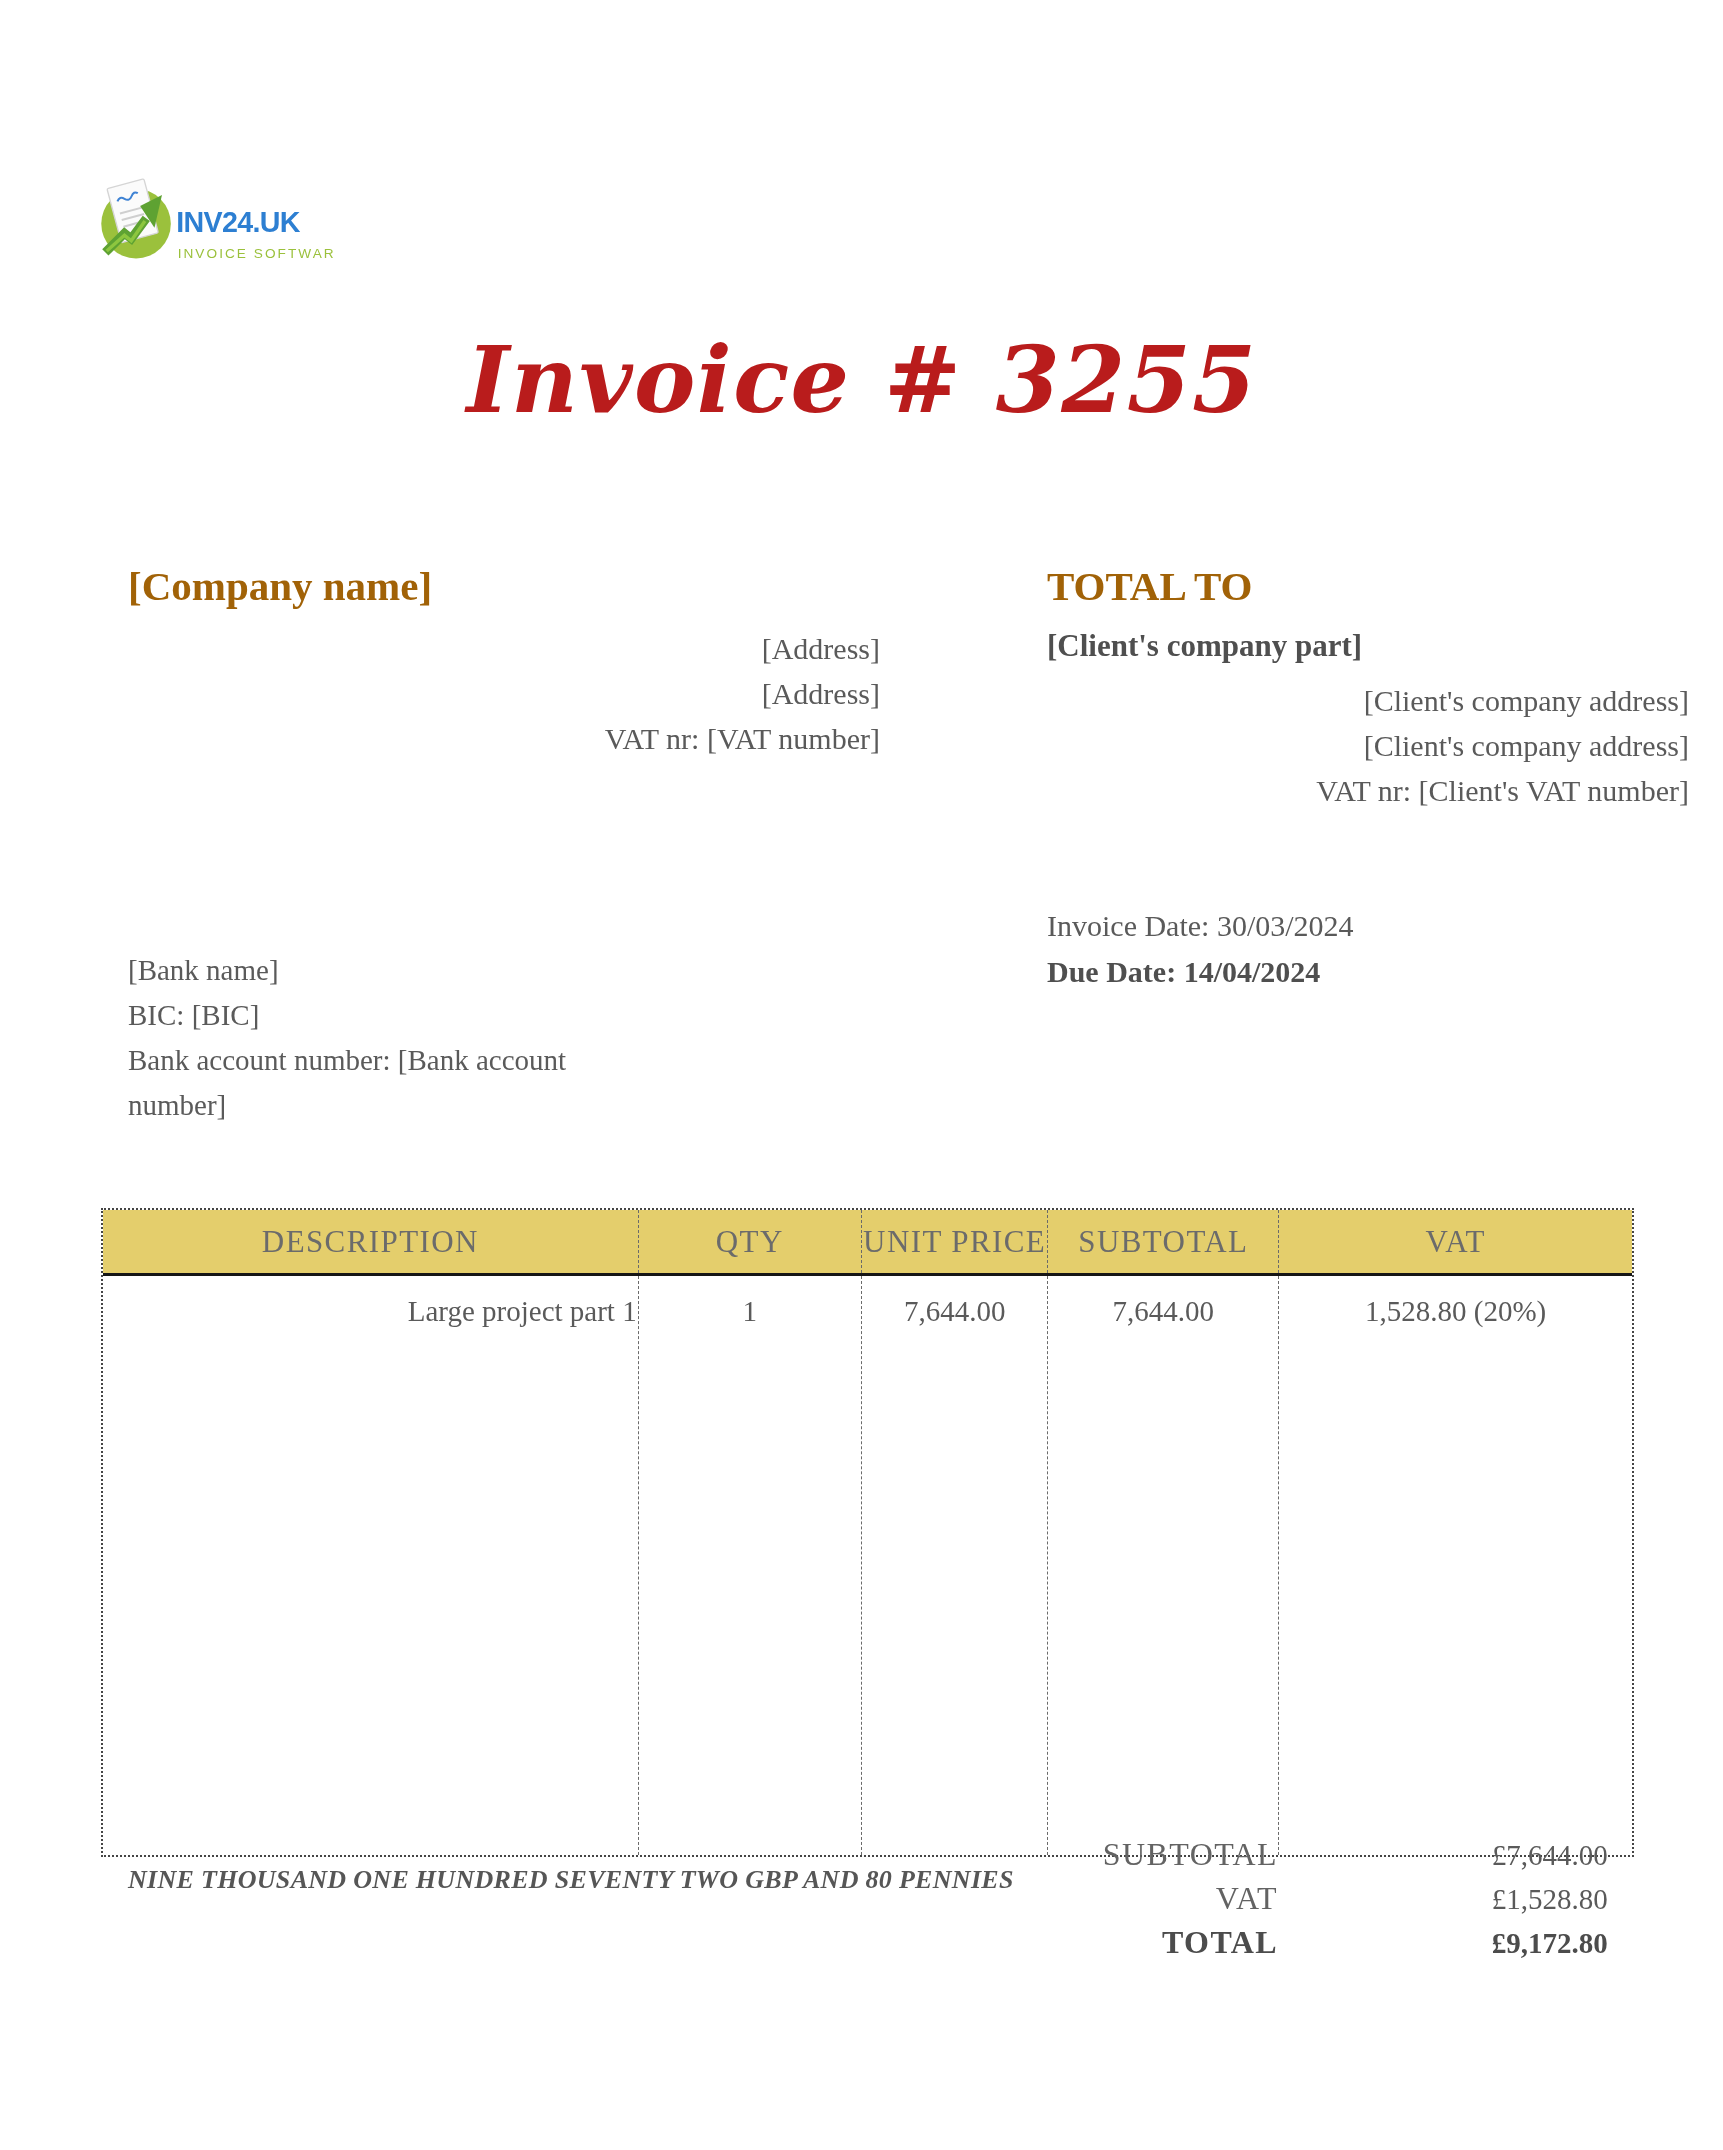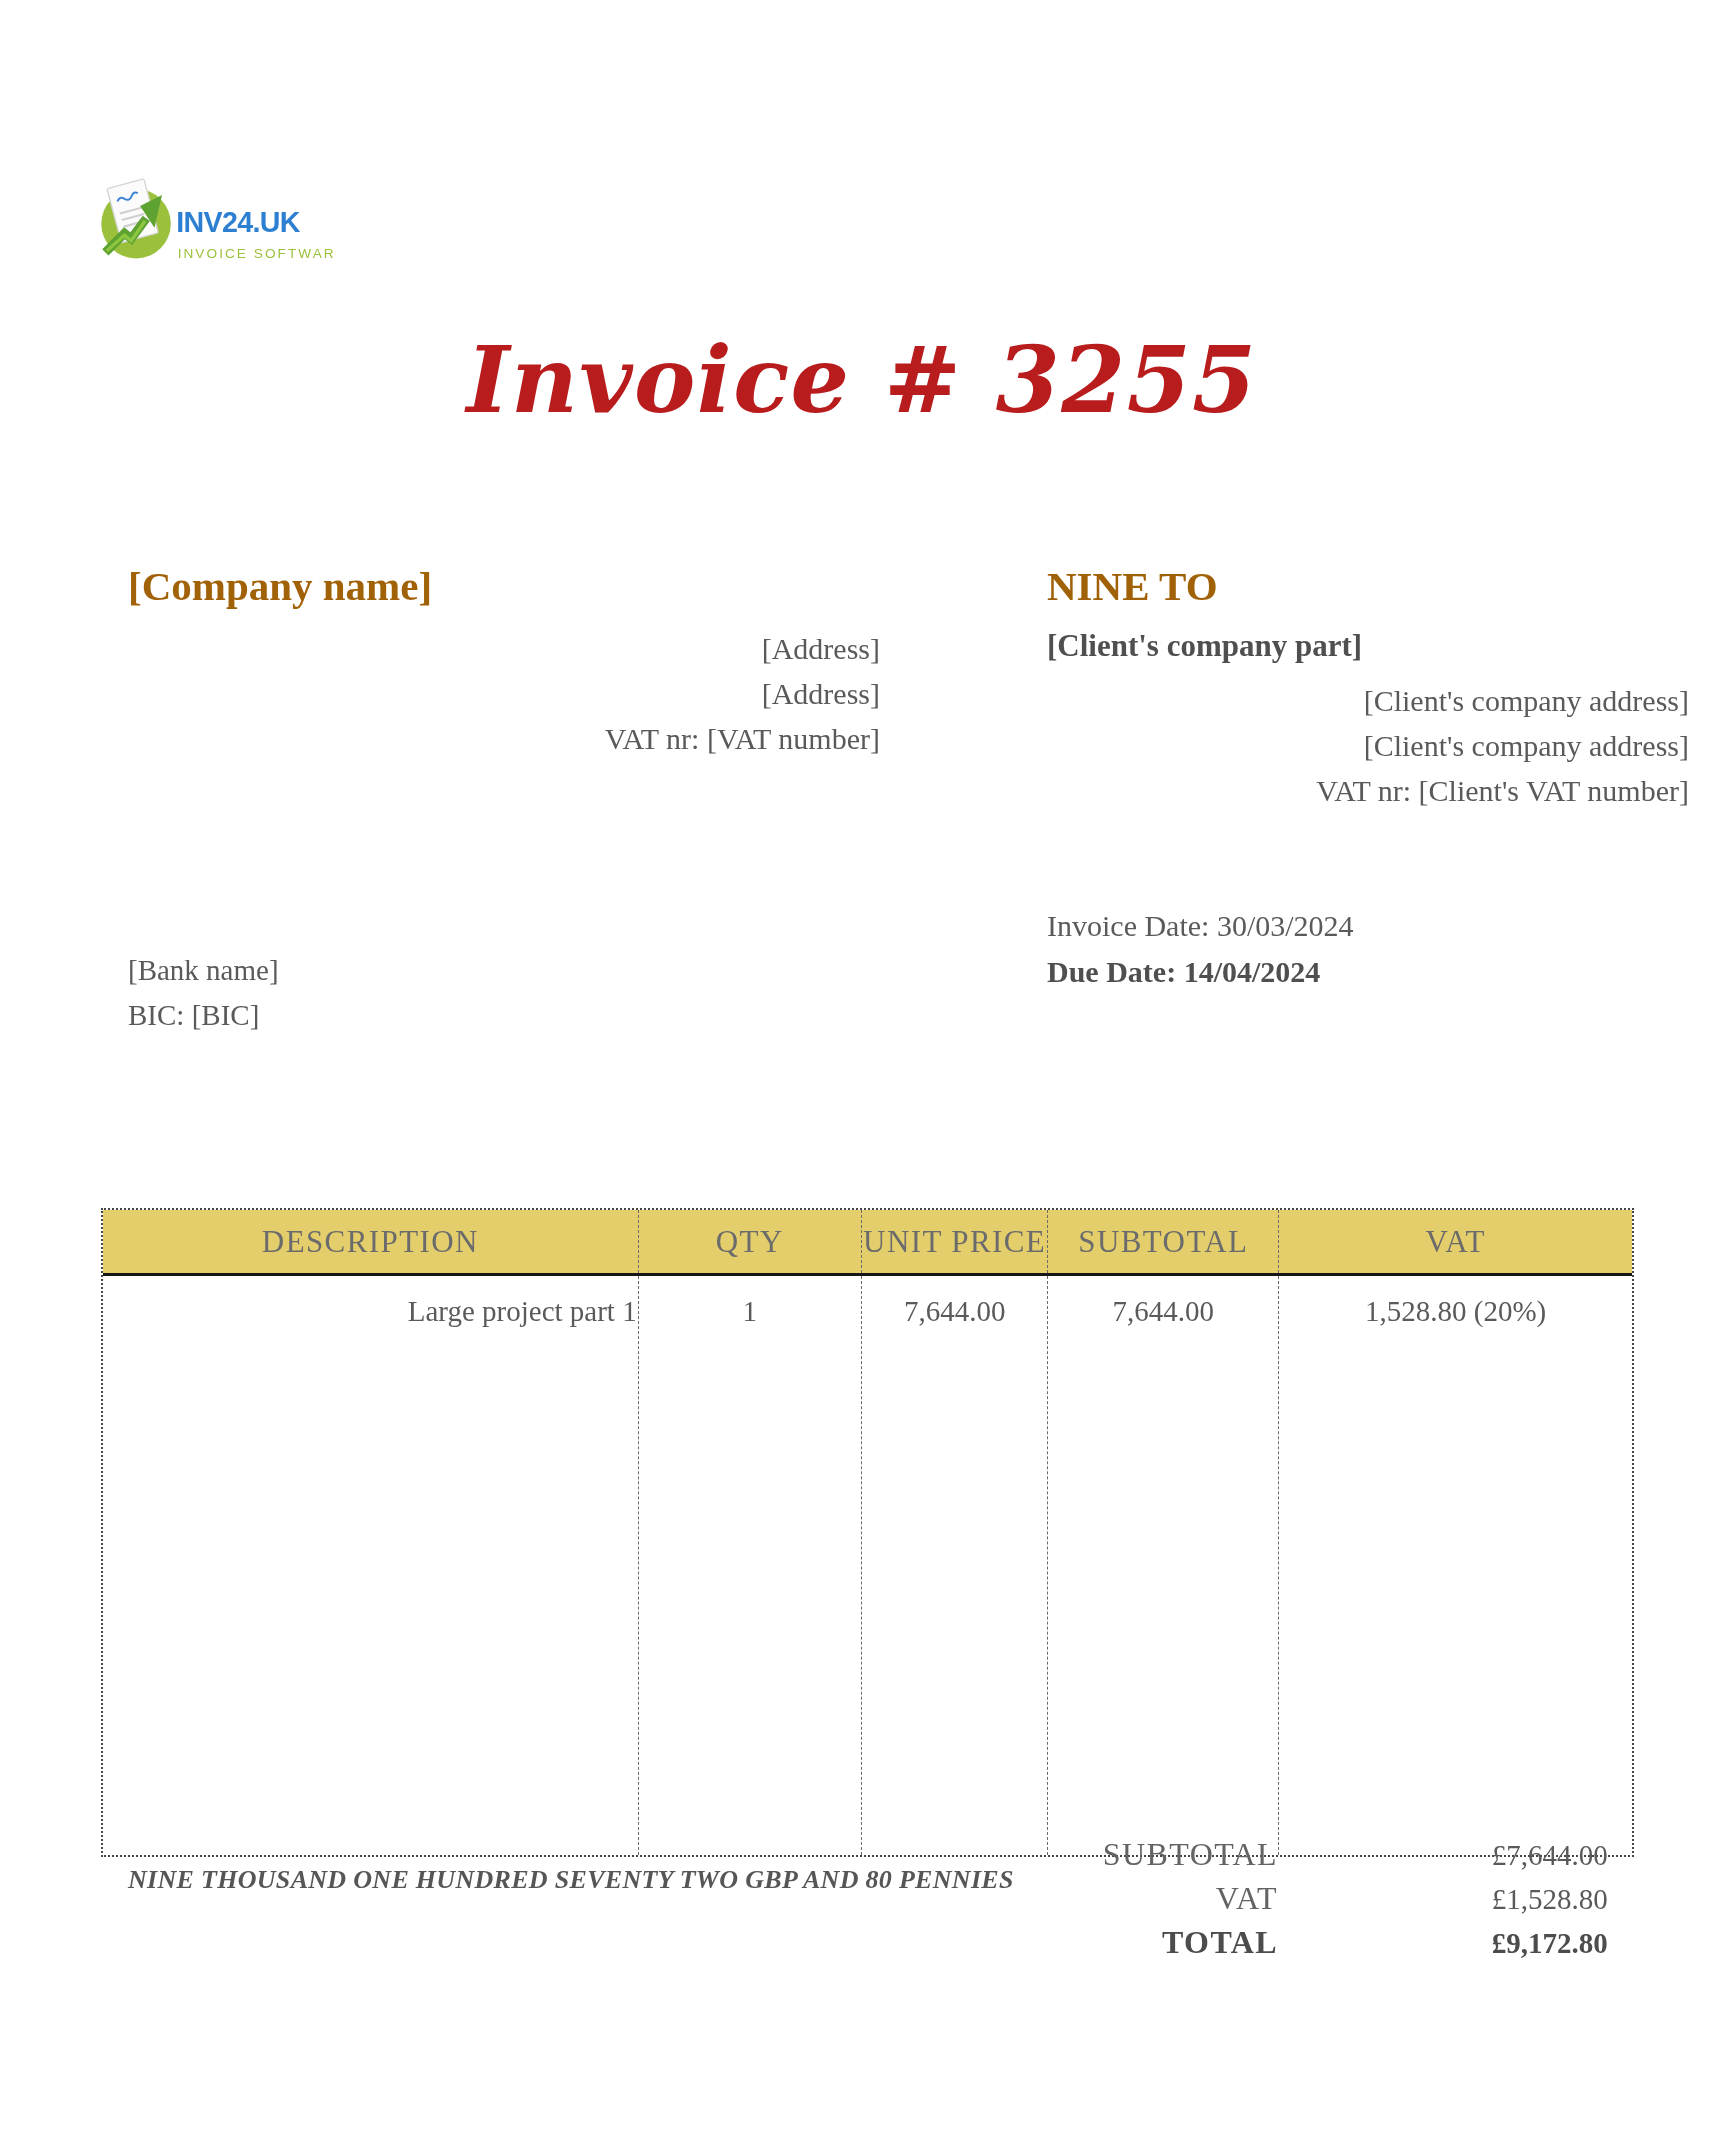--- a/index.html
+++ b/index.html
@@ -107,35 +107,36 @@
   <h1 class="title">Invoice # 3255</h1>
 
   <section class="company">
     <h2 class="block-heading">[Company name]</h2>
     <p class="addr-line">[Address]</p>
     <p class="addr-line">[Address]</p>
     <p class="addr-line">VAT nr: [VAT number]</p>
   </section>
 
   <section class="billto">
-    <h2 class="block-heading">NINE TO</h2>
+    <h2 class="block-heading">TOTAL TO</h2>
     <p class="client-name">[Client's company part]</p>
     <p class="addr-line">[Client's company address]</p>
     <p class="addr-line">[Client's company address]</p>
     <p class="addr-line">VAT nr: [Client's VAT number]</p>
   </section>
 
   <section class="dates">
     <p class="date-line"><span>Invoice Date:</span>&nbsp;<span>30/03/2024</span></p>
     <p class="date-line bold"><span>Due Date:</span>&nbsp;<span>14/04/2024</span></p>
   </section>
 
   <section class="bank">
     <p>[Bank name]</p>
     <p>BIC: [BIC]</p>
+    <p>Bank account number: [Bank account number]</p>
   </section>
 
   <div class="table-wrap">
     <table class="items">
       <colgroup>
         <col class="c-desc">
           <col class="c-qty">
           <col class="c-unit">
           <col class="c-sub">
           <col class="c-vat">

